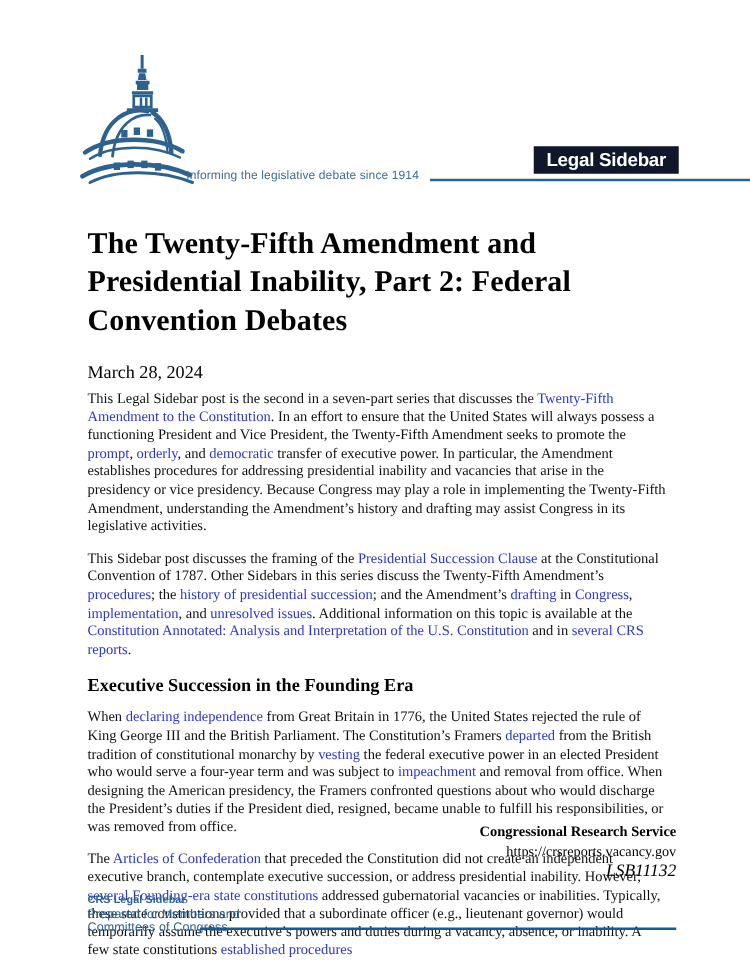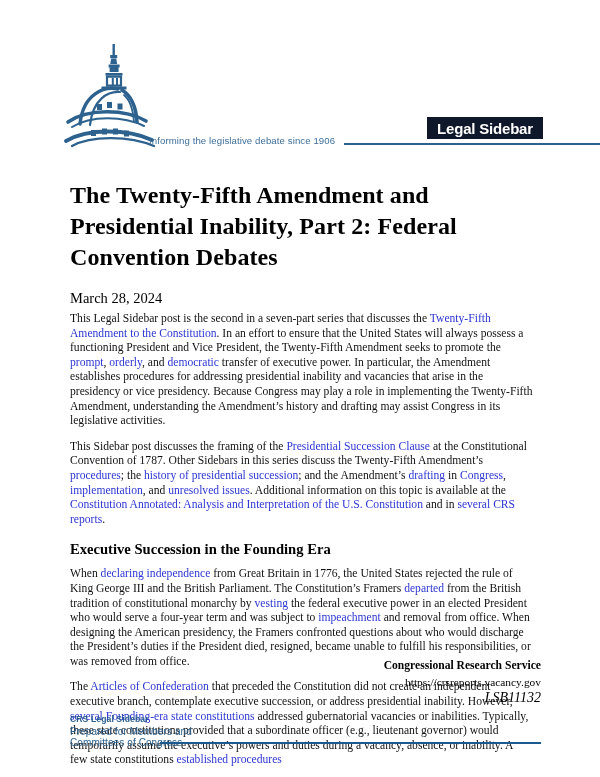--- a/index.html
+++ b/index.html
@@ -240,21 +240,21 @@
           <rect x="49" y="86.5" width="5" height="6"></rect>
           <rect x="60" y="88.5" width="5" height="6"></rect>
 
           <path d="M2 99 C24 86 64 87 88 98" fill="none" stroke="#2d628f" stroke-width="3.8" stroke-linecap="round"></path>
           <path d="M8 104 C28 93 66 94 90 104" fill="none" stroke="#2d628f" stroke-width="2.4" stroke-linecap="round"></path>
         </g>
       </svg>
     </div>
 
 
-    <div class="logo-tagline">Informing the legislative debate since 1906</div>
+    <div class="logo-tagline">Informing the legislative debate since 1914</div>
     <div class="tagline-rule"></div>
   </div>
 
   <div class="badge">Legal Sidebar</div>
 
   <div class="doc-title">The Twenty-Fifth Amendment and Presidential Inability, Part 2: Federal Convention Debates</div>
   <div class="doc-date">March 28, 2024</div>
 
   <div class="content">
 

